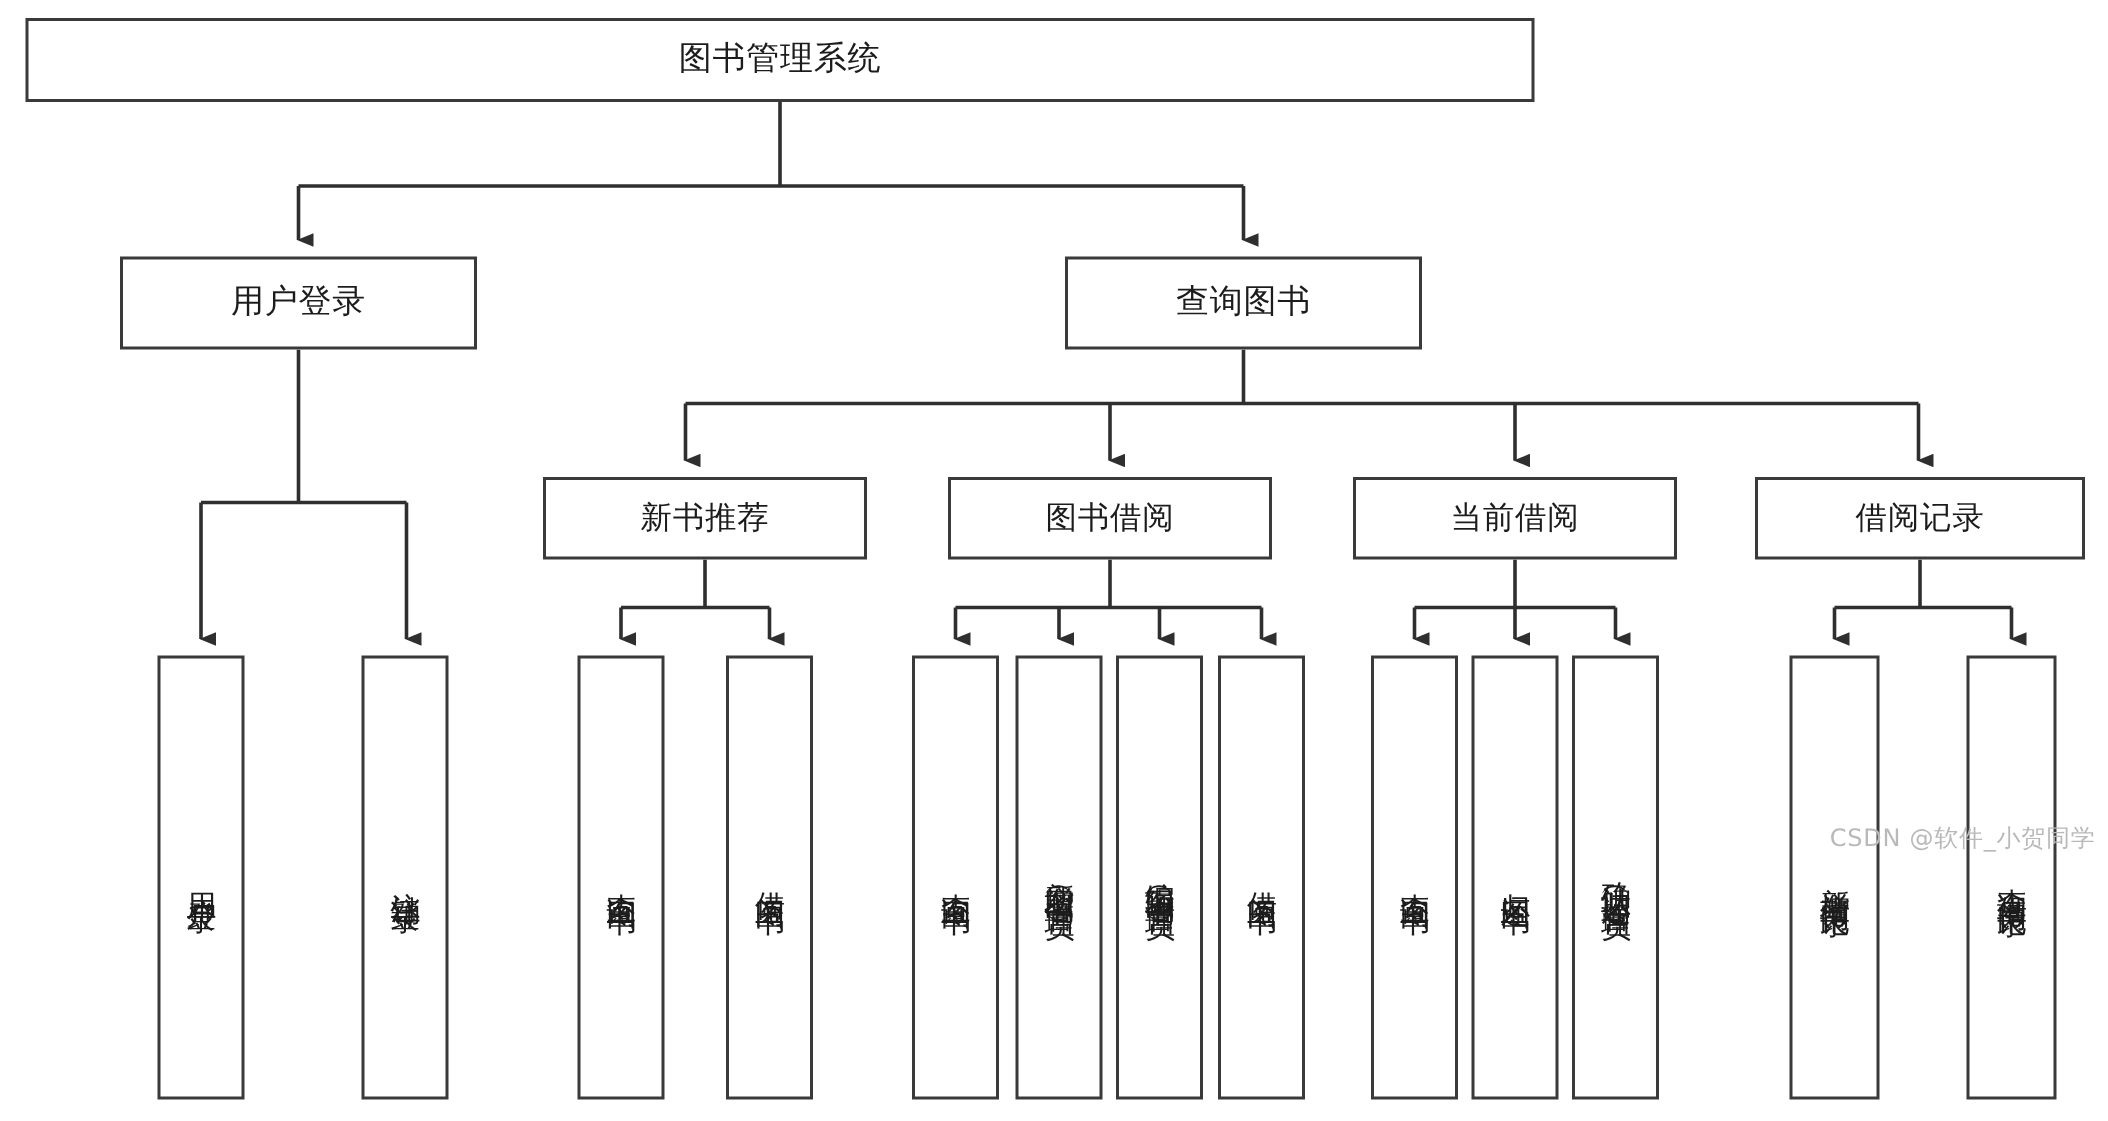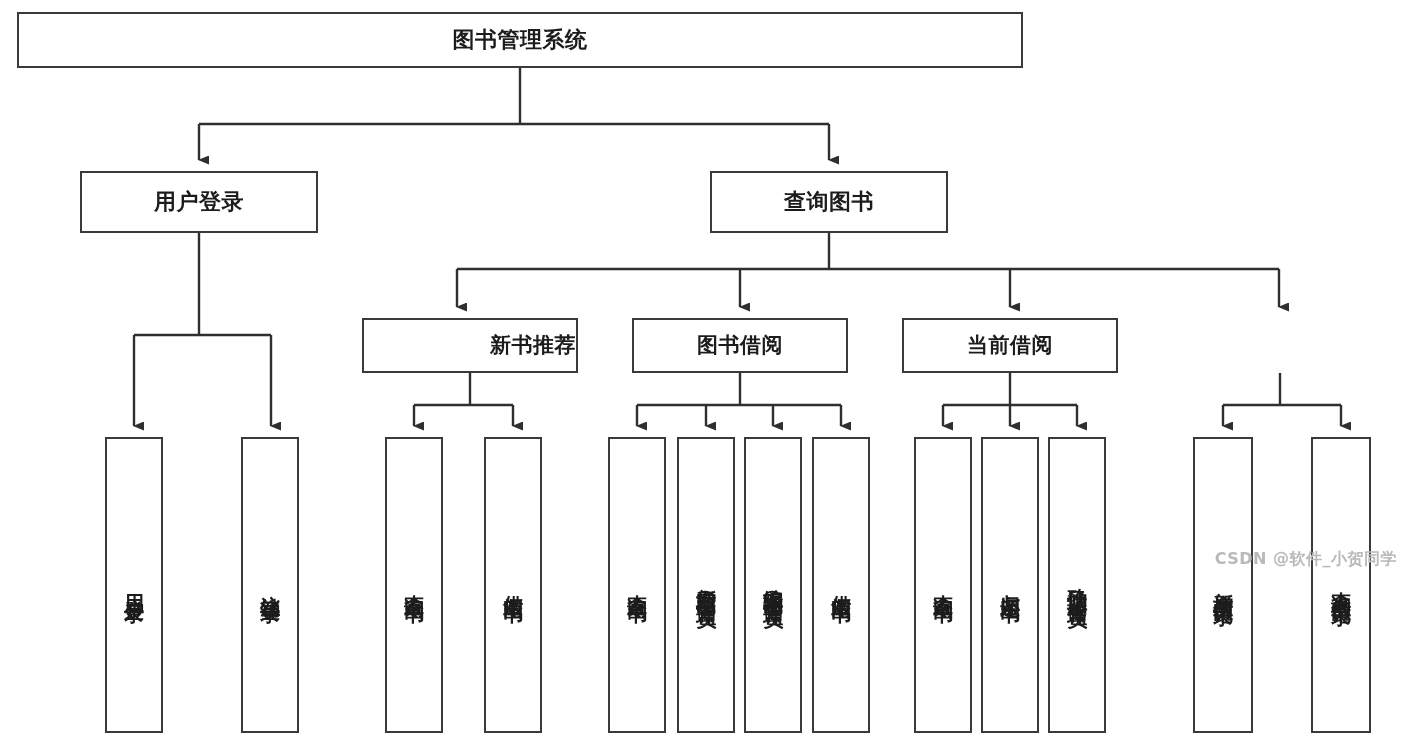--- a/index.html
+++ b/index.html
@@ -11,21 +11,20 @@
     width: 1405px;
     height: 747px;
     font-family: "DejaVu Sans", "Liberation Sans", sans-serif;
     overflow: hidden;
   }
   #diagram-root {
     position: relative;
     width: 1405px;
     height: 576px;
     background: #ffffff;
-    font-weight: bold;
   }
   svg.diagram-canvas {
     position: absolute;
     left: 0;
     top: 0;
     width: 1405px;
     height: 747px;
   }
   .node-box {
     position: absolute;
@@ -141,29 +140,32 @@
     <span class="node-label">图书管理系统</span>
   </div>
 
   <div class="node-box level-2" style="left:80px; top:171px; width:238px; height:62px;">
     <span class="node-label">用户登录</span>
   </div>
   <div class="node-box level-2" style="left:710px; top:171px; width:238px; height:62px;">
     <span class="node-label">查询图书</span>
   </div>
 
-  <div class="node-box level-3" style="left:362px; top:318px; width:216px; height:55px;justify-content:flex-end;">
+  <div class="node-box level-3" style="left:362px; top:318px; width:216px; height:55px;">
     <span class="node-label">新书推荐</span>
   </div>
   <div class="node-box level-3" style="left:902px; top:318px; width:216px; height:55px;">
     <span class="node-label">当前借阅</span>
   </div>
   <div class="node-box level-3" style="left:632px; top:318px; width:216px; height:55px;">
     <span class="node-label">图书借阅</span>
   </div>
+  <div class="node-box level-3" style="left:1170px; top:318px; width:220px; height:55px;">
+    <span class="node-label">借阅记录</span>
+  </div>
 
   <div class="node-box vertical" style="left:105px; top:437px; width:58px; height:296px;">
     <span class="node-label">用户登录</span>
   </div>
   <div class="node-box vertical" style="left:241px; top:437px; width:58px; height:296px;">
     <span class="node-label">注销登录</span>
   </div>
   <div class="node-box vertical" style="left:385px; top:437px; width:58px; height:296px;">
     <span class="node-label">查询图书</span>
   </div>

